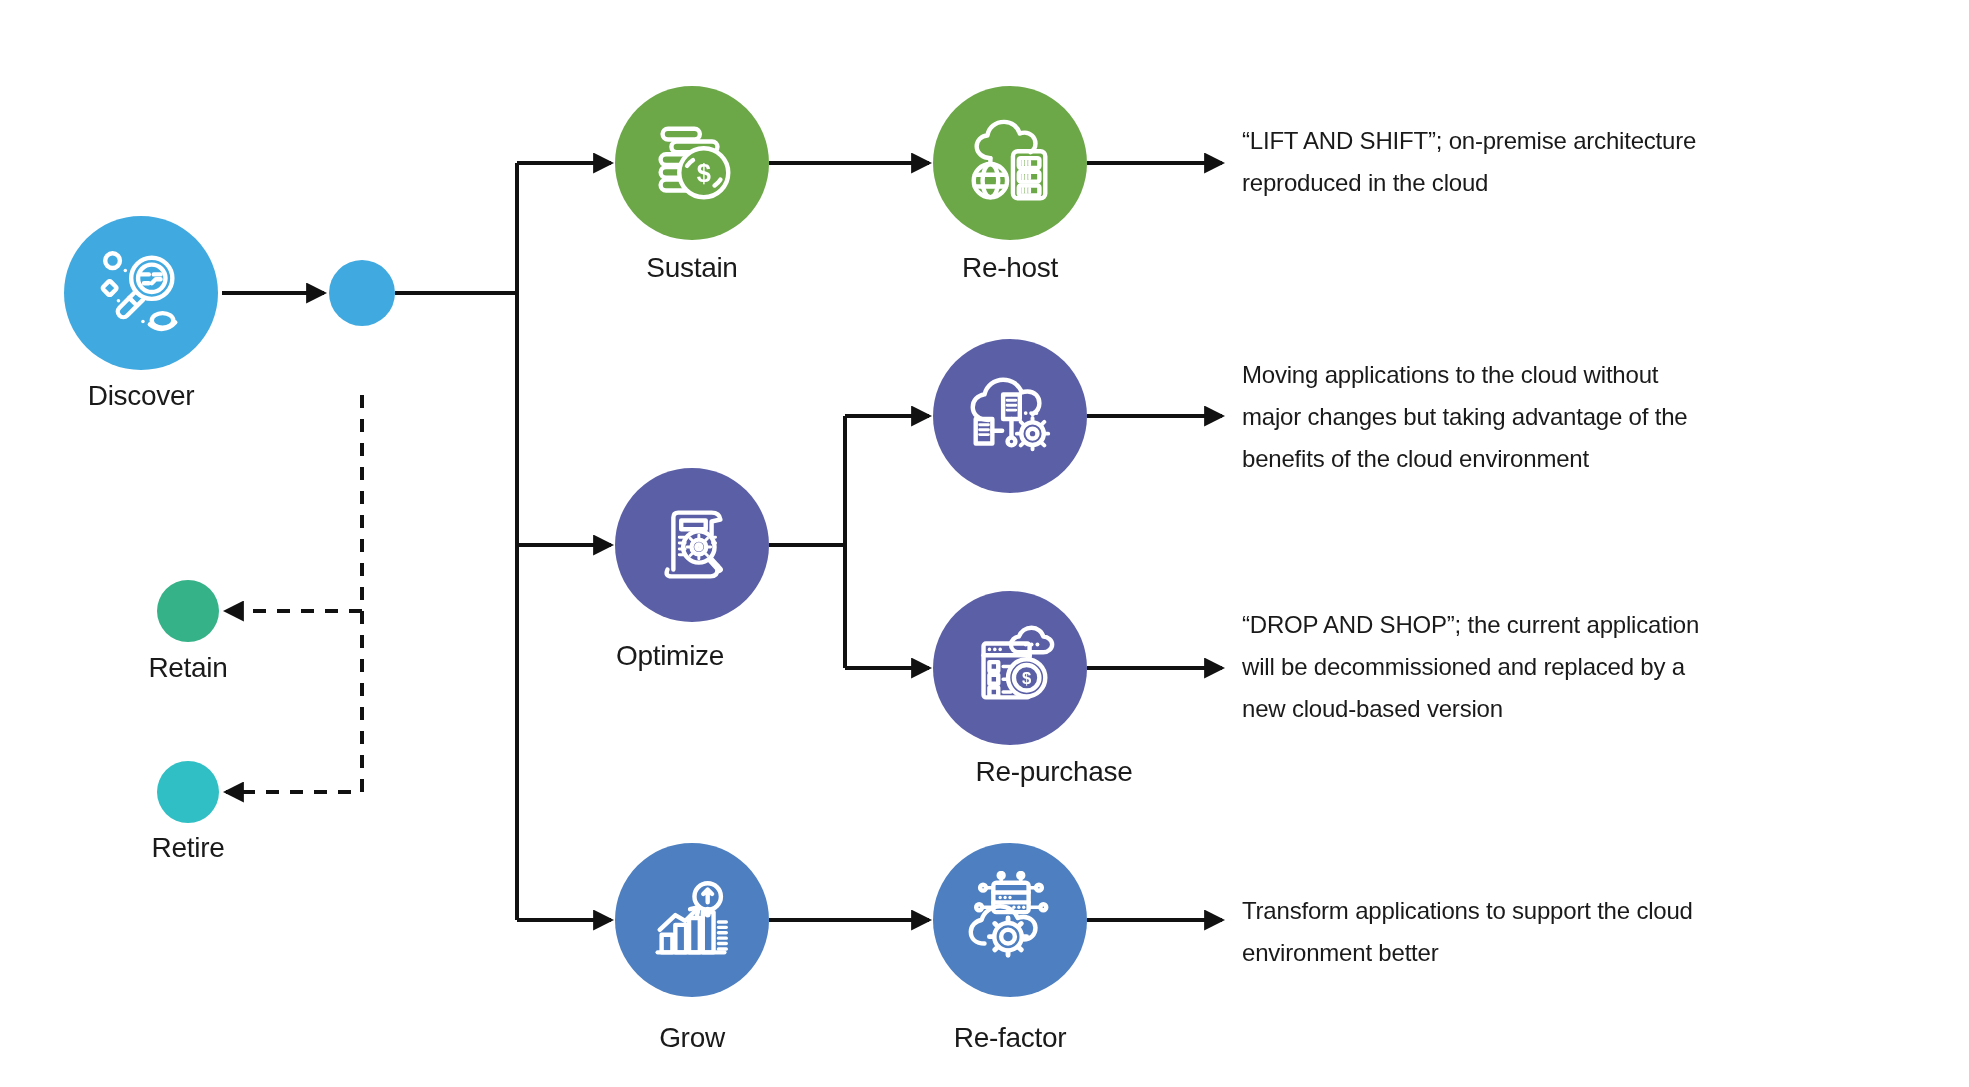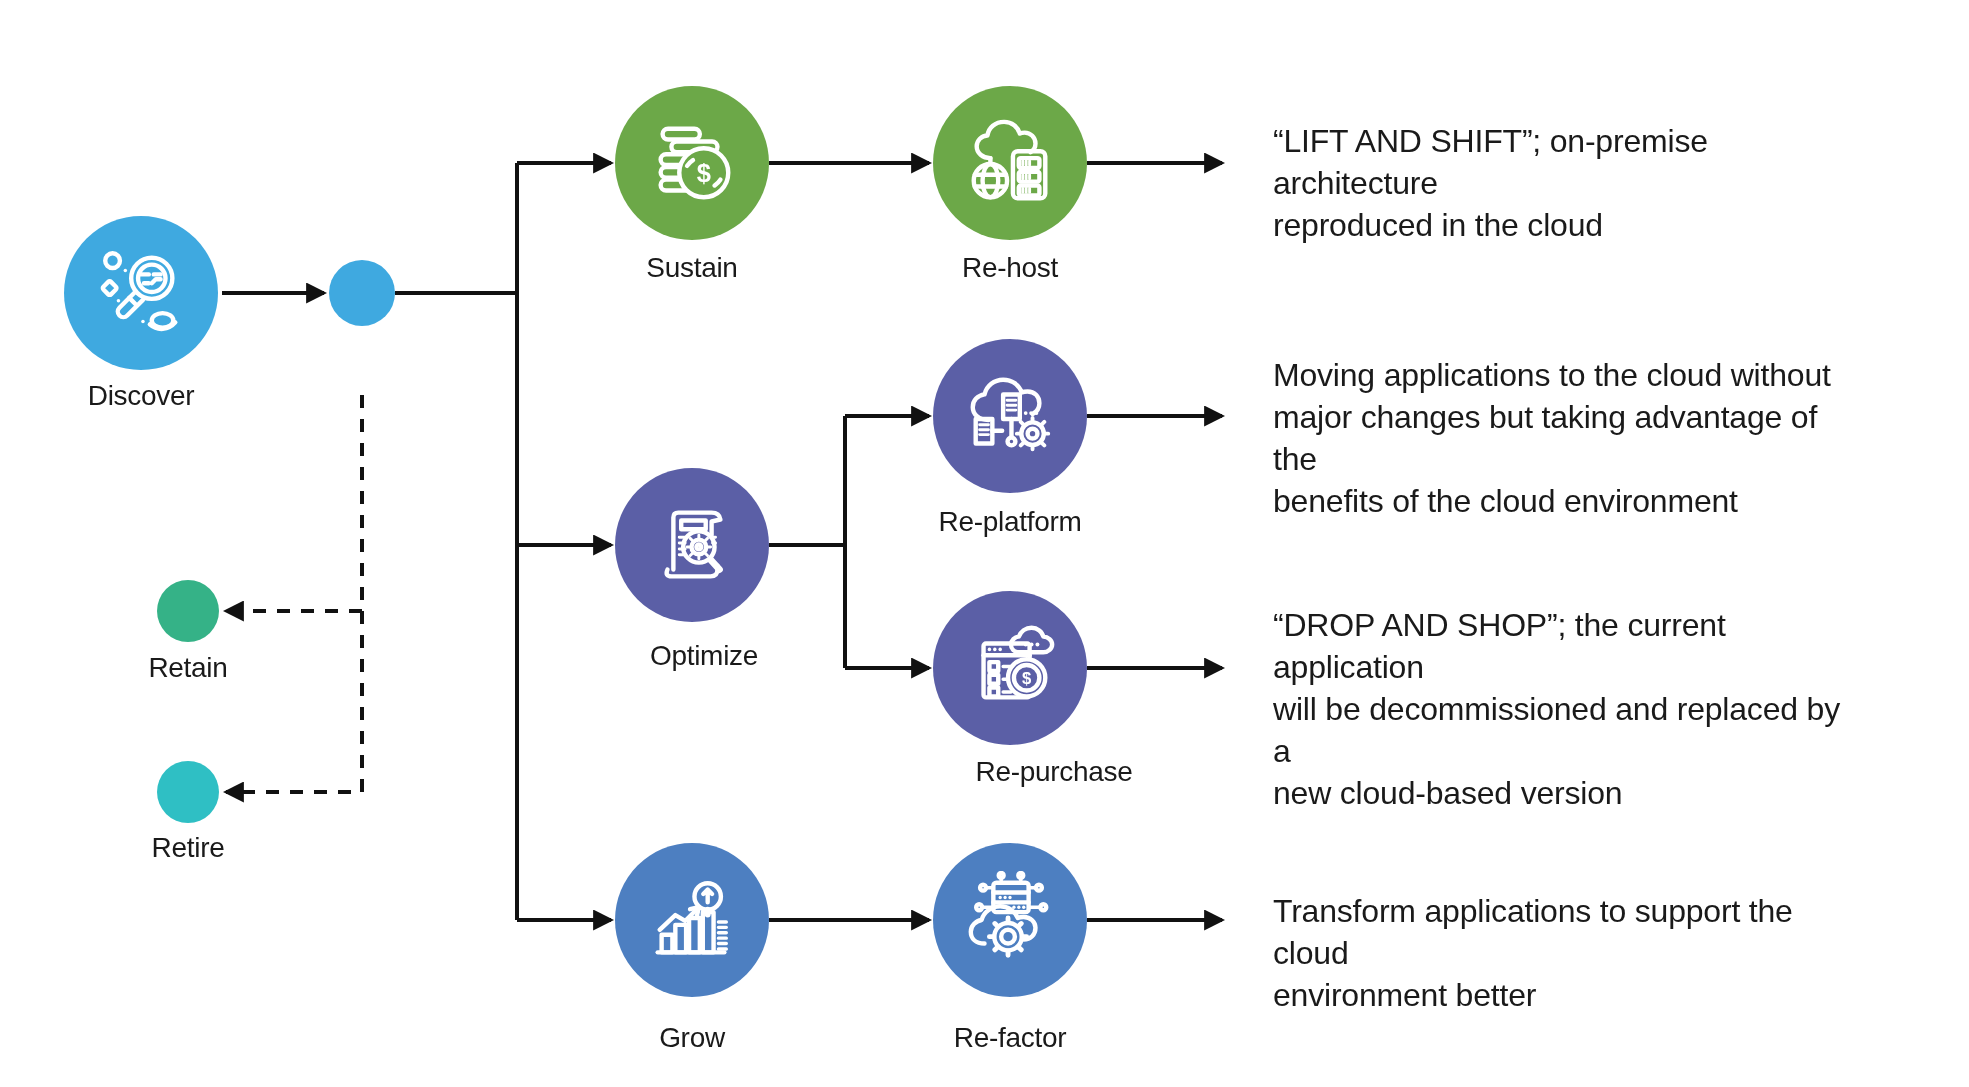--- a/index.html
+++ b/index.html
@@ -9,22 +9,22 @@
   .c{stroke:currentColor;stroke-width:4;fill:none;}
   .dash{stroke-dasharray:13 11;}
   .circle{position:absolute;border-radius:50%;display:flex;align-items:center;justify-content:center;z-index:2;}
   .big{width:154px;height:154px;}
   .mid{width:66px;height:66px;}
   .small{width:62px;height:62px;}
   .ic{width:98px;height:98px;display:block;}
   .ic *{vector-effect:none;}
   .nlabel{position:absolute;width:300px;text-align:center;font-weight:400;font-size:28px;
           letter-spacing:-0.3px;z-index:2;}
-  .desc{position:absolute;width:580px;font-size:32px;line-height:42px;letter-spacing:-0.2px;
-        white-space:pre-line;z-index:2;margin-left:31px;}
+  .desc{position:absolute;width:580px;font-size:24px;line-height:42px;letter-spacing:-0.2px;
+        white-space:pre-line;z-index:2;}
   .dot{fill:#fff;stroke:none;}
   .coin-t{fill:#fff;stroke:none;font-family:"Liberation Sans",sans-serif;font-weight:700;
           font-size:26px;text-anchor:middle;}
   .coin-t2{fill:#fff;stroke:none;font-family:"Liberation Sans",sans-serif;font-weight:700;
            font-size:17px;text-anchor:middle;}
 </style>
 </head>
 <body>
 
 <div class="stage" style="color: rgb(26, 26, 26);">
@@ -111,40 +111,39 @@
       <path d="M25 75q-3 7 4 7h40q7 0 7-7v-4"></path>
       <rect x="39" y="25" width="25" height="9"></rect>
       <path stroke-width="3" d="M37 42h6 M37 48h6 M37 54h6 M37 60h6 M71 42h3 M71 48h3"></path>
       <circle cx="57" cy="52" r="16"></circle>
       <circle cx="57" cy="52" r="7.5"></circle>
       <circle cx="57" cy="52" r="2.5"></circle>
       <path stroke-width="3" d="M57 40v4 M57 60v4 M45 52h4 M65 52h4 M48.2 43.2l2.9 2.9 M62.9 57.9l2.9 2.9 M65.8 43.2l-2.9 2.9 M51.1 57.9l-2.9 2.9"></path>
       <path d="M69 65l9 10" stroke-width="7"></path>
     </svg>
   </div>
-  <div class="nlabel" style="left:554px;top:640px">Optimize</div>
+  <div class="nlabel" style="left:520px;top:640px">Optimize</div>
 
   <div class="circle big" style="left: 933px; top: 339px; background-color: rgb(91, 95, 166);">
     <svg class="ic" viewBox="0 0 100 100" fill="none" stroke="#fff" stroke-width="4.5" stroke-linecap="round" stroke-linejoin="round">
       <path d="M28 54c-10 0-16-6-16-13 0-7 5-12 12-13 2-9 10-15 19-15 9 0 16 5 19 13 2-1 4-1 6-1 7 0 12 5 12 12 0 5-3 9-7 11"></path>
       <rect x="43" y="28" width="17" height="25"></rect>
       <path stroke-width="3" d="M47 34h9 M47 39h9 M47 44h9"></path>
       <circle class="dot" cx="66" cy="47" r="1.9"></circle>
         <circle class="dot" cx="71.5" cy="47" r="1.9"></circle>
         <circle class="dot" cx="77" cy="47" r="1.9"></circle>
       <rect x="15" y="53" width="17" height="25"></rect>
       <path stroke-width="3" d="M19 59h9 M19 64h9 M19 69h9"></path>
       <path d="M51.5 53v18 M32 65h10"></path>
       <circle cx="51.5" cy="76" r="4"></circle>
       <circle cx="73" cy="68" r="11.5"></circle>
       <circle cx="73" cy="68" r="5"></circle>
       <path stroke-width="4" d="M73 52v4.5 M73 79.5v4.5 M57 68h4.5 M84.5 68h4.5 M64.2 59.2l-3.2-3.2 M81.8 59.2l3.2-3.2 M64.2 76.8l-3.2 3.2 M81.8 76.8l3.2 3.2"></path>
     </svg>
   </div>
-  <div class="nlabel" style="left:860px;top:506px">Re-platform</div>
 
   <div class="circle big" style="left: 933px; top: 591px; background-color: rgb(91, 95, 166);">
     <svg class="ic" viewBox="0 0 100 100" fill="none" stroke="#fff" stroke-width="4.5" stroke-linecap="round" stroke-linejoin="round">
       <rect x="23" y="25" width="47" height="55" rx="2.5"></rect>
       <path d="M23 37h47"></path>
       <circle class="dot" cx="29" cy="31" r="1.8"></circle>
         <circle class="dot" cx="34.5" cy="31" r="1.8"></circle>
         <circle class="dot" cx="40" cy="31" r="1.8"></circle>
       <rect x="29" y="44" width="9" height="9"></rect>
       <rect x="29" y="57" width="9" height="9"></rect>

